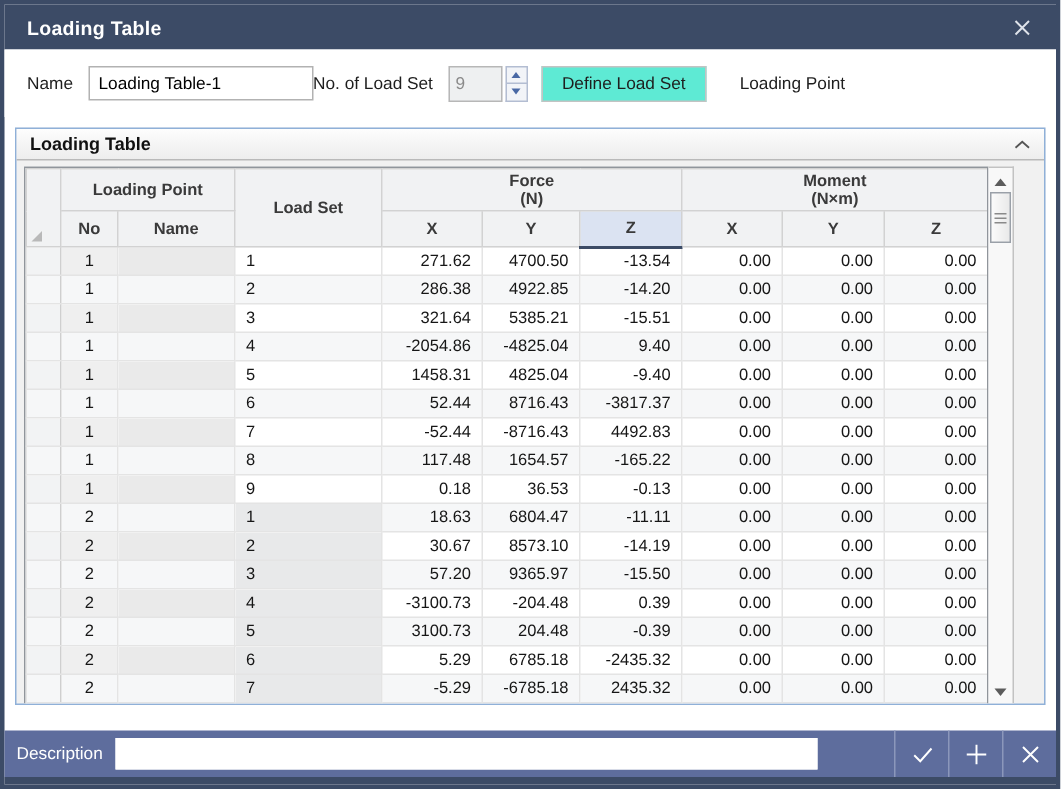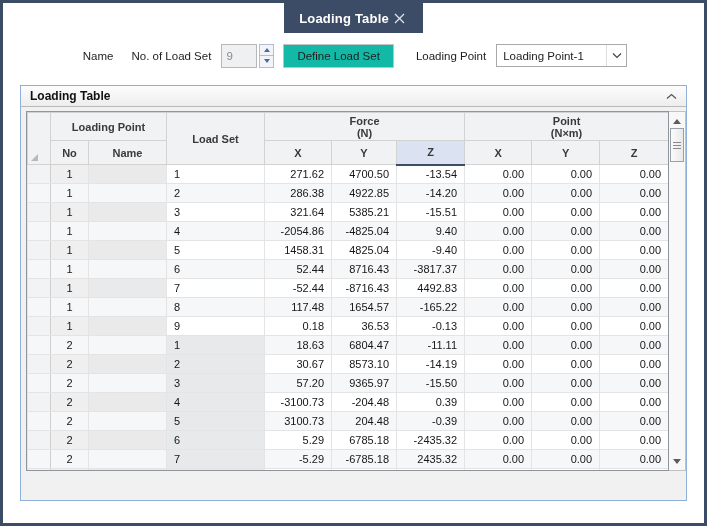--- a/index.html
+++ b/index.html
@@ -5,21 +5,20 @@
   * { margin:0; padding:0; box-sizing:border-box; }
   html,body { background:#fff; }
   body { font-family:"Liberation Sans", sans-serif; }
 
   .dialog{
     width:707px; height:526px;
     border:3px solid #3c4b66;
     background:#ffffff;
     display:flex; flex-direction:column;
     position:relative;
-    align-items:center;
   }
 
   
   .titlebar{
     height:30px; background:#3c4b66; color:#fff;
     display:flex; align-items:center; padding:0 12px 0 15px;
     flex:0 0 auto;
   }
   .titlebar .title{ font-size:13px; font-weight:bold; letter-spacing:.2px; }
   .titlebar .close{ margin-left:auto; width:22px; height:22px; display:flex; align-items:center; justify-content:center; cursor:default; }
@@ -38,30 +37,30 @@
   .spin-input{
     width:36px; border:1px solid #b7b7b7; background:#eef0f1; color:#8a8a8a;
     font:11.5px "Liberation Sans", sans-serif; padding:0 4px;
   }
   .spin-btns{ width:15px; display:flex; flex-direction:column; margin-left:2px; }
   .spin-btn{ flex:1; background:#f2f4f8; border:1px solid #b3bdd2; display:flex; align-items:center; justify-content:center; }
   .spin-btn + .spin-btn{ border-top:none; }
   .tri-up{ width:0; height:0; border:3px solid transparent; border-bottom:4px solid #4a69a5; margin-top:-2px; }
   .tri-dn{ width:0; height:0; border:3px solid transparent; border-top:4px solid #4a69a5; margin-bottom:-2px; }
   .btn{
-    height:24px; margin-left:9px; padding:0 13px; background:#14b8a6;
+    height:24px; margin-left:9px; padding:0 13px; background:#5eead4;
     border:1px solid #c3c3c3; font:11.5px "Liberation Sans", sans-serif; color:#1e1e1e;
   }
   .combo{
     width:131px; height:23px; border:1px solid #a9a9a9; background:#fff;
     display:flex; align-items:center; margin-left:10px;
   }
   .combo .val{ flex:1; padding:0 6px; font-size:11.5px; white-space:nowrap; overflow:hidden; }
   .combo .chev{ width:20px; align-self:stretch; border-left:1px solid #dcdcdc; display:flex; align-items:center; justify-content:center; }
-  .ml18{ margin-left:18px; } .ml20{ margin-left:22px; }
+  .ml18{ } .ml20{ margin-left:22px; }
 
   
   .groupbox{
     margin:7px 7px 17px 7px; flex:1 1 auto;
     border:1px solid #8fb0d8; background:#f1f1f1;
     display:flex; flex-direction:column; overflow:hidden;
   }
   .group-header{
     height:21px; background:linear-gradient(#fdfdfd,#ededed);
     border-bottom:1px solid #b9b9b9;
@@ -150,42 +149,35 @@
     <span class="title">Loading Table</span>
     <span class="close">
       <svg width="15" height="15" viewBox="0 0 15 15">
           <path d="M3 3 L12 12 M12 3 L3 12" stroke="#dfe3ea" stroke-width="1.3" fill="none"></path>
         </svg>
     </span>
   </div>
 
   <div class="toolbar">
     <label>Name</label>
+    <input class="tb-input" type="text" value="Loading Table-1" style="">
     <label class="ml18">No. of Load Set</label>
     <span class="spin-wrap">
       <input class="spin-input" type="text" disabled="" value="9" style="">
       <span class="spin-btns">
         <span class="spin-btn">
             <span class="tri-up"></span>
           </span>
         <span class="spin-btn">
             <span class="tri-dn"></span>
           </span>
       </span>
     </span>
     <button class="btn">Define Load Set</button>
     <label class="ml20">Loading Point</label>
-    <span class="combo">
-      <span class="val">Loading Point-1</span>
-      <span class="chev">
-        <svg width="10" height="7" viewBox="0 0 10 7">
-            <polyline points="1,1.5 5,5.5 9,1.5" stroke="#444" stroke-width="1.2" fill="none"></polyline>
-          </svg>
-      </span>
-    </span>
   </div>
 
   <div class="groupbox">
     <div class="group-header">
       <span class="gtitle">Loading Table</span>
       <span class="caret">
         <svg width="11" height="7" viewBox="0 0 11 7">
             <polyline points="1,5.5 5.5,1.5 10,5.5" stroke="#555" stroke-width="1.2" fill="none"></polyline>
           </svg>
       </span>
@@ -211,21 +203,21 @@
               <th rowspan="2" class="c-ind">
                   <span class="ind-tri"></span>
                 </th>
               <th colspan="2">Loading Point</th>
               <th rowspan="2">Load Set</th>
               <th colspan="3">
                 <div>Force</div>
                 <div>(N)</div>
               </th>
               <th colspan="3">
-                <div>Point</div>
+                <div>Moment</div>
                 <div>(N×m)</div>
               </th>
             </tr>
             <tr class="h2">
               <th>No</th>
               <th>Name</th>
               <th>X</th>
               <th>Y</th>
               <th class="sel">Z</th>
               <th>X</th>
@@ -452,15 +444,36 @@
             </span>
         </span>
         <span class="sb-btn">
             <span class="sb-dn"></span>
           </span>
       </div>
 
     </div>
   </div>
 
+  <div class="footer">
+    <span class="desc-label">Description</span>
+    <input class="desc-input" type="text" value="" style="">
+    <span class="footer-btns">
+      <span class="fbtn">
+        <svg width="18" height="18" viewBox="0 0 18 18">
+            <path d="M3.5 9.5 L7.5 13.5 L15 5" stroke="#fff" stroke-width="1.3" fill="none"></path>
+          </svg>
+      </span>
+      <span class="fbtn">
+        <svg width="18" height="18" viewBox="0 0 18 18">
+            <path d="M9 2.5 V15.5 M2.5 9 H15.5" stroke="#fff" stroke-width="1.3" fill="none"></path>
+          </svg>
+      </span>
+      <span class="fbtn">
+        <svg width="18" height="18" viewBox="0 0 18 18">
+            <path d="M4 4 L14 14 M14 4 L4 14" stroke="#fff" stroke-width="1.3" fill="none"></path>
+          </svg>
+      </span>
+    </span>
+  </div>
   <div class="bottom-strip"></div>
 
 </div>
 
 </body></html>

